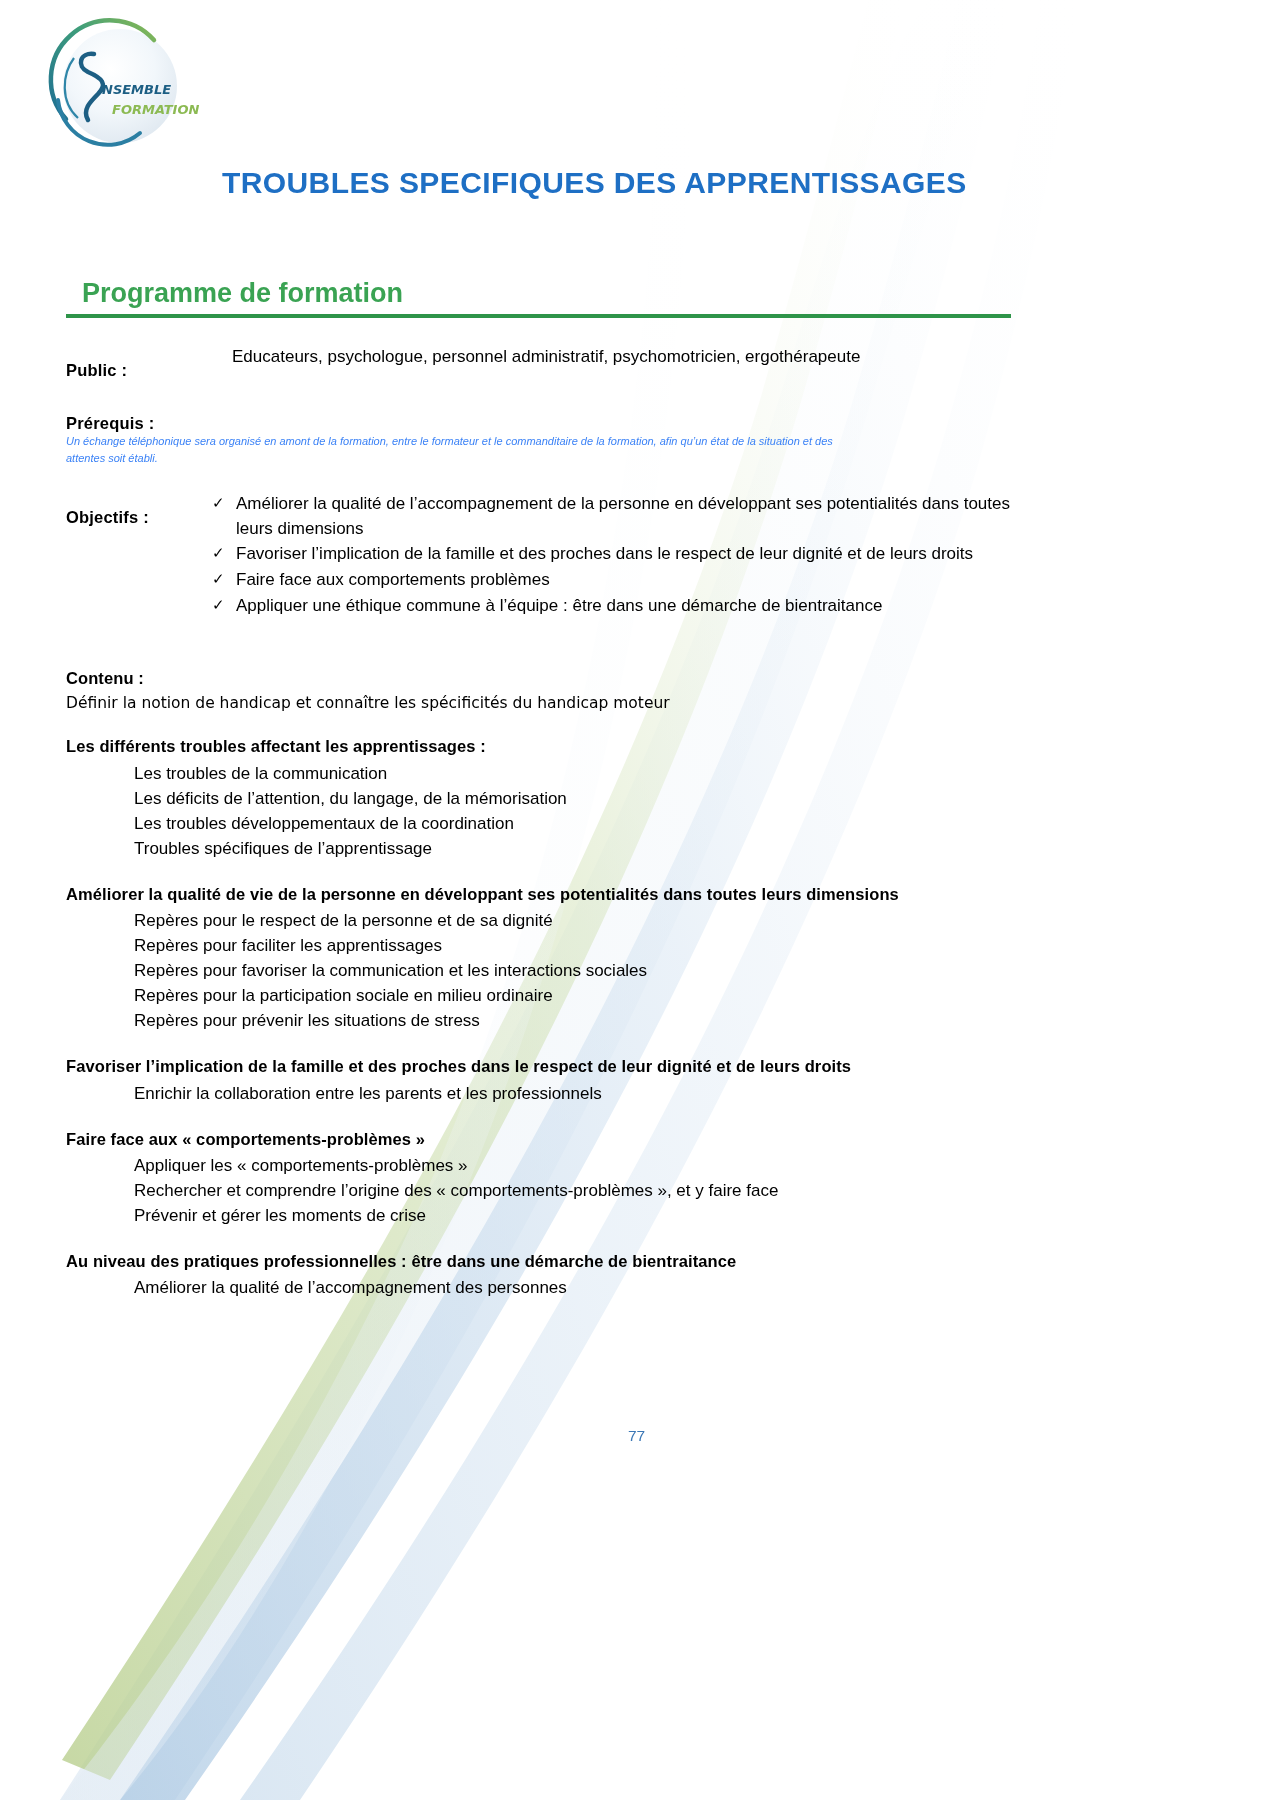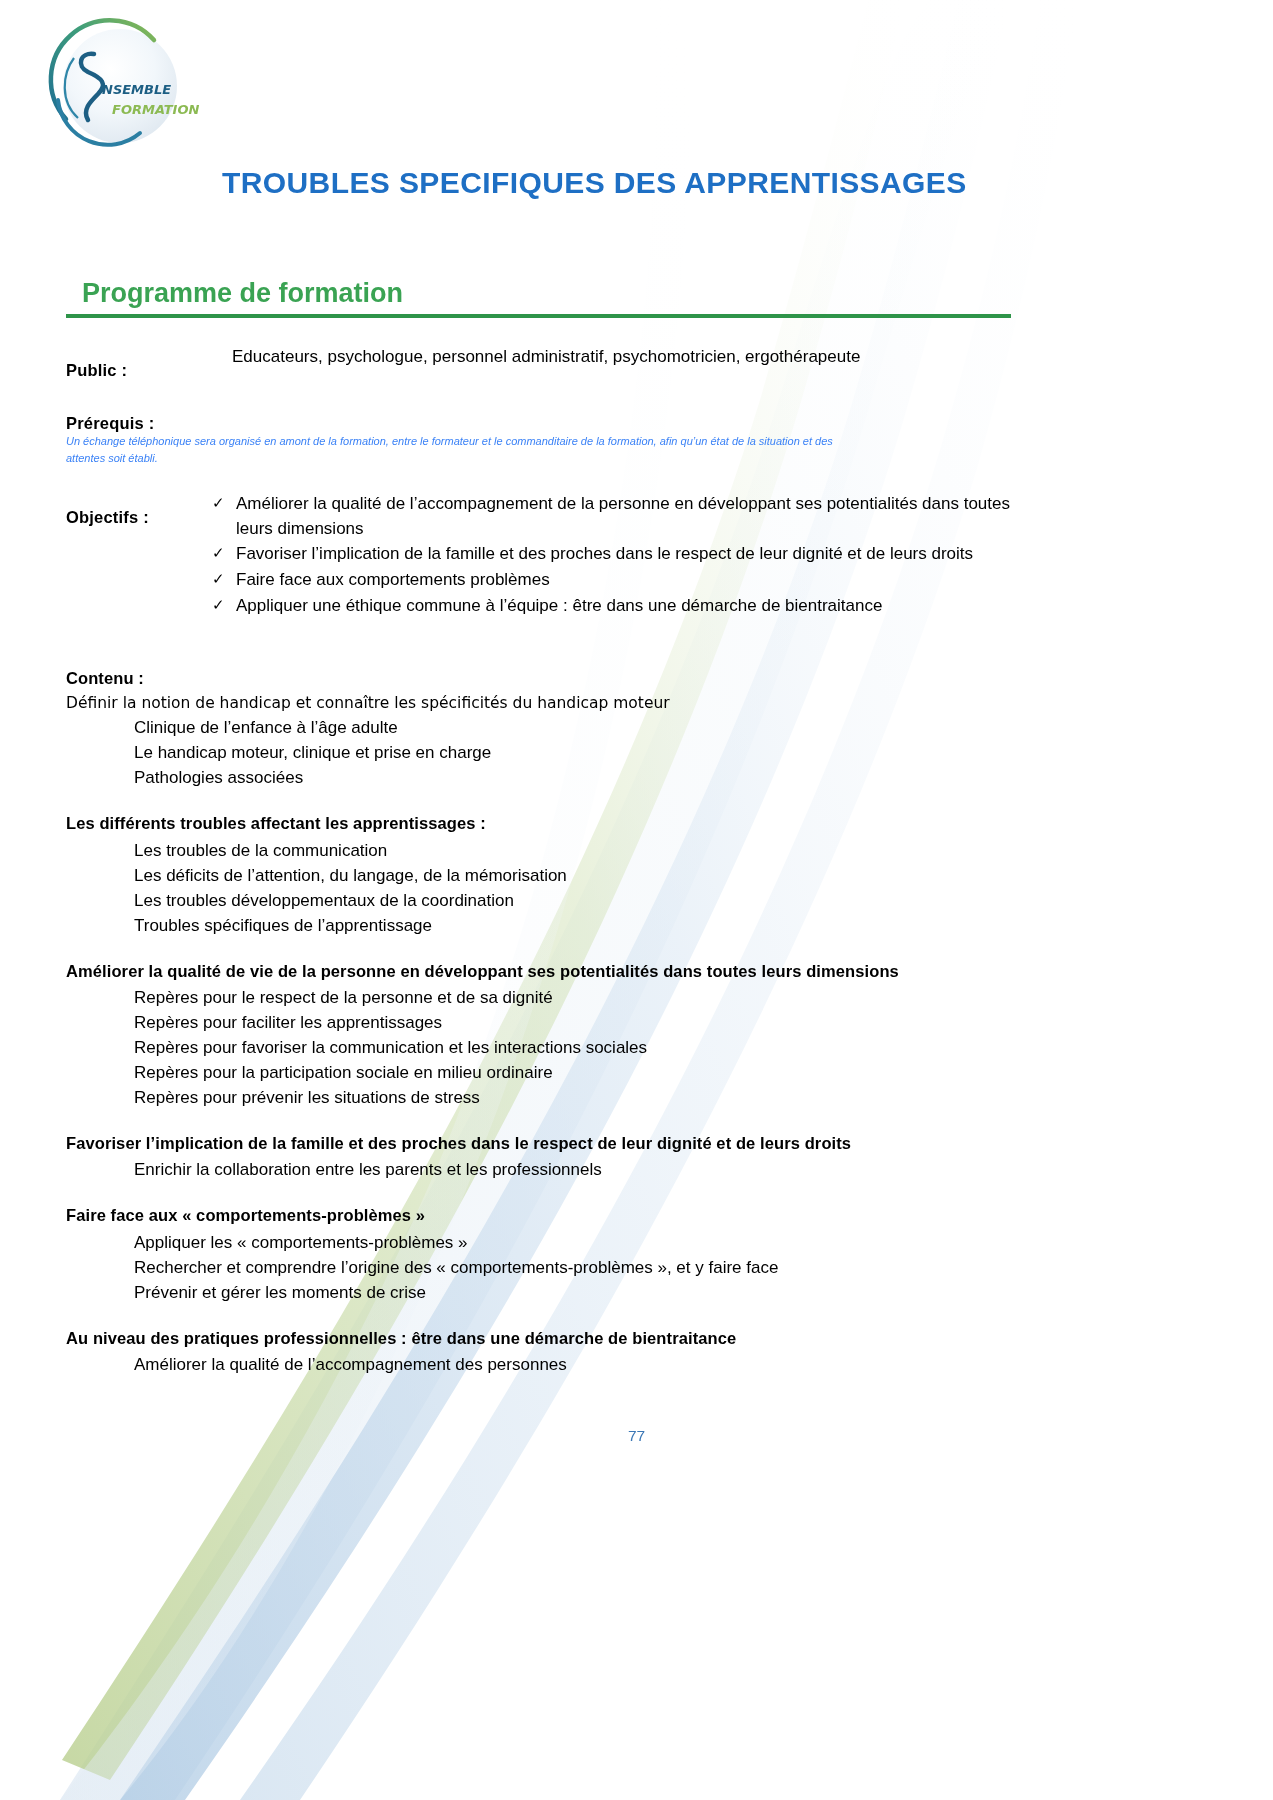--- a/index.html
+++ b/index.html
@@ -249,25 +249,20 @@
           <li><span class="chk">✓</span><span>Faire face aux comportements problèmes</span></li>
           <li><span class="chk">✓</span><span>Appliquer une éthique commune à l’équipe : être dans une démarche de bientraitance</span></li>
         </ul>
     </div>
 
     <div id="contenu">
       <div class="block-title">Contenu :</div>
       <div id="contenu-groups">
           <div class="group">
             <div class="lead-line">Définir la notion de handicap et connaître les spécificités du handicap moteur</div>
-            <ul class="sub-list">
-              <li>Clinique de l’enfance à l’âge adulte</li>
-              <li>Le handicap moteur, clinique et prise en charge</li>
-              <li>Pathologies associées</li>
-            </ul>
           </div>
           <div class="group">
             <div class="block-title">Les différents troubles affectant les apprentissages :</div>
             <ul class="sub-list">
               <li>Les troubles de la communication</li>
               <li>Les déficits de l’attention, du langage, de la mémorisation</li>
               <li>Les troubles développementaux de la coordination</li>
               <li>Troubles spécifiques de l’apprentissage</li>
             </ul>
           </div>

